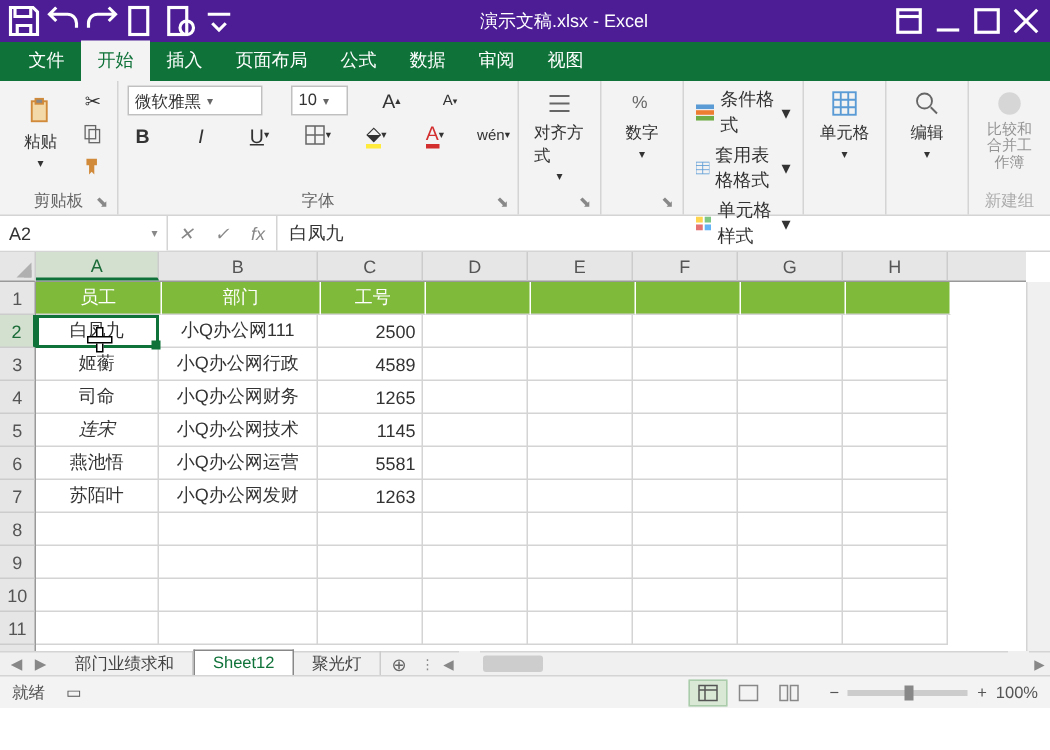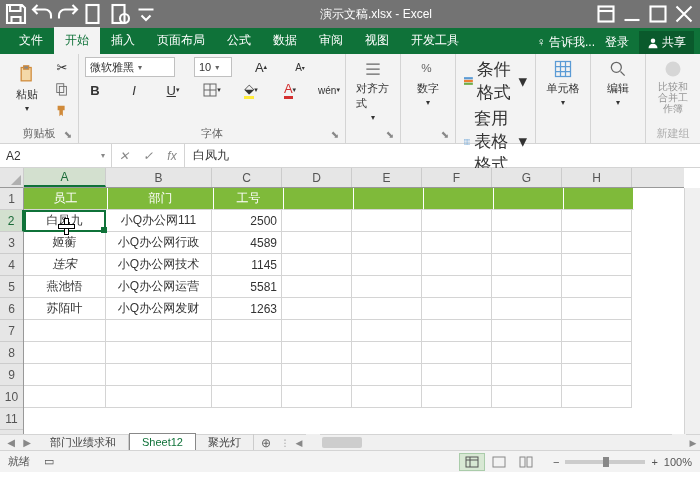--- a/index.html
+++ b/index.html
@@ -1,17 +1,17 @@
 <!DOCTYPE html>
 <html><head>
 <meta charset="utf-8">
 <style>
 *{margin:0;padding:0;box-sizing:border-box;font-family:"Microsoft YaHei","微软雅黑",sans-serif;-webkit-font-smoothing:antialiased}
 body{width:700px;height:500px;overflow:hidden;background:#fff;font-size:12px;color:#333}
-.titlebar{background:#737373;height:28px;display:flex;align-items:center;color:#fff;padding:0 4px}
+.titlebar{background:#4c1d95;height:28px;display:flex;align-items:center;color:#fff;padding:0 4px}
 .tb-left{display:flex;gap:2px}
 .tb-btn{width:24px;height:24px;display:flex;align-items:center;justify-content:center;color:#fff;cursor:pointer}
 .tb-btn svg{stroke:#fff;fill:none;stroke-width:1.4}
 .tb-title{flex:1;text-align:center;font-size:12px}
 .tb-right{display:flex;gap:2px}
 .menubar{background:#0f7239;height:26px;display:flex;align-items:flex-end;color:#fff;padding-left:8px}
 .menu-item{padding:5px 11px;font-size:12px;cursor:pointer}
 .menu-item.active{background:#f3f3f3;color:#0f7239}
 .menu-tell{margin-left:auto;display:flex;align-items:center;gap:10px;padding-right:6px;font-size:12px}
 .share-btn{background:#0a5a2c;padding:3px 8px;display:flex;align-items:center;gap:3px}
@@ -21,21 +21,21 @@
 .rgroup-label .launcher{position:absolute;right:-2px;bottom:0;width:12px;height:12px;font-size:10px;color:#888;cursor:pointer}
 .rctrls{display:flex;gap:4px}
 .big-btn{display:flex;flex-direction:column;align-items:center;justify-content:center;padding:2px 4px;cursor:pointer;font-size:11px;gap:2px;min-width:42px}
 .big-btn svg{width:20px;height:20px}
 .font-box{display:flex;flex-direction:column;gap:3px}
 .font-row{display:flex;gap:19px;align-items:center}
 .combo{background:#fff;border:1px solid #c0c0c0;height:20px;display:flex;align-items:center;padding:0 4px;font-size:11px;gap:4px}
 .combo .caret{font-size:8px;color:#666}
 .icon-sm{width:20px;height:20px;display:flex;align-items:center;justify-content:center;cursor:pointer;font-size:13px}
 .icon-sm svg{width:14px;height:14px}
-.styles-col{display:flex;flex-direction:column;gap:1px;font-size:17px}
+.styles-col{display:flex;flex-direction:column;gap:1px;font-size:12px}
 .styles-col div{display:flex;align-items:center;gap:4px;padding:1px 2px;cursor:pointer}
 .formula-bar{height:24px;display:flex;border-bottom:1px solid #d4d4d4;align-items:stretch}
 .namebox{width:112px;border-right:1px solid #d4d4d4;display:flex;align-items:center;padding:0 6px;background:#fff;font-size:12px}
 .namebox .caret{margin-left:auto;font-size:8px;color:#888}
 .fx-btns{display:flex;align-items:center;border-right:1px solid #d4d4d4}
 .fx-btn{width:24px;height:100%;display:flex;align-items:center;justify-content:center;color:#888;cursor:pointer;font-style:italic}
 .fx-input{flex:1;display:flex;align-items:center;padding:0 8px;font-size:12px}
 .grid-area{display:flex;height:282px;position:relative}
 .corner{width:24px;height:20px;background:#e6e6e6;border-right:1px solid #ccc;border-bottom:1px solid #999;position:absolute;top:0;left:0}
 .corner::after{content:"";position:absolute;right:2px;bottom:2px;border:5px solid transparent;border-right-color:#b0b0b0;border-bottom-color:#b0b0b0}
@@ -142,32 +142,20 @@
 
 <div class="menubar">
   <div class="menu-item">文件</div>
   <div class="menu-item active">开始</div>
   <div class="menu-item">插入</div>
   <div class="menu-item">页面布局</div>
   <div class="menu-item">公式</div>
   <div class="menu-item">数据</div>
   <div class="menu-item">审阅</div>
   <div class="menu-item">视图</div>
-  <div class="menu-item">开发工具</div>
-  <div class="menu-tell">
-    <span>♀ <span>告诉我...</span></span>
-    <span>登录</span>
-    <span class="share-btn">
-        <svg width="12" height="12" viewBox="0 0 16 16" fill="#fff">
-          <circle cx="8" cy="5" r="3"></circle>
-          <path d="M2 15a6 6 0 0112 0z"></path>
-        </svg>
-        <span>共享</span>
-      </span>
-  </div>
 </div>
 
 <div class="ribbon">
   <div class="rgroup">
     <div class="rctrls">
       <div class="big-btn">
           <svg viewBox="0 0 24 24" fill="none" stroke="#d08a3a" stroke-width="1.5">
             <rect x="5" y="3" width="12" height="16" fill="#f4d9a8"></rect>
             <rect x="8" y="1" width="6" height="4" fill="#888"></rect>
           </svg>
@@ -379,20 +367,30 @@
         <div class="cc ctr" style="width: 82px;">姬蘅</div>
         <div class="cc ctr" style="width: 106px;">小Q办公网行政</div>
         <div class="cc num" style="width: 70px;">4589</div>
         <div class="cc" style="width: 70px;"></div>
         <div class="cc" style="width: 70px;"></div>
         <div class="cc" style="width: 70px;"></div>
         <div class="cc" style="width: 70px;"></div>
         <div class="cc" style="width: 70px;"></div>
       </div>
       <div class="crow">
+        <div class="cc ctr" style="width: 82px;">司命</div>
+        <div class="cc ctr" style="width: 106px;">小Q办公网财务</div>
+        <div class="cc num" style="width: 70px;">1265</div>
+        <div class="cc" style="width: 70px;"></div>
+        <div class="cc" style="width: 70px;"></div>
+        <div class="cc" style="width: 70px;"></div>
+        <div class="cc" style="width: 70px;"></div>
+        <div class="cc" style="width: 70px;"></div>
+      </div>
+      <div class="crow">
         <div class="cc ctr" style="width: 82px; font-style: italic;">连宋</div>
         <div class="cc ctr" style="width: 106px;">小Q办公网技术</div>
         <div class="cc num" style="width: 70px;">1145</div>
         <div class="cc" style="width: 70px;"></div>
         <div class="cc" style="width: 70px;"></div>
         <div class="cc" style="width: 70px;"></div>
         <div class="cc" style="width: 70px;"></div>
         <div class="cc" style="width: 70px;"></div>
       </div>
       <div class="crow">

